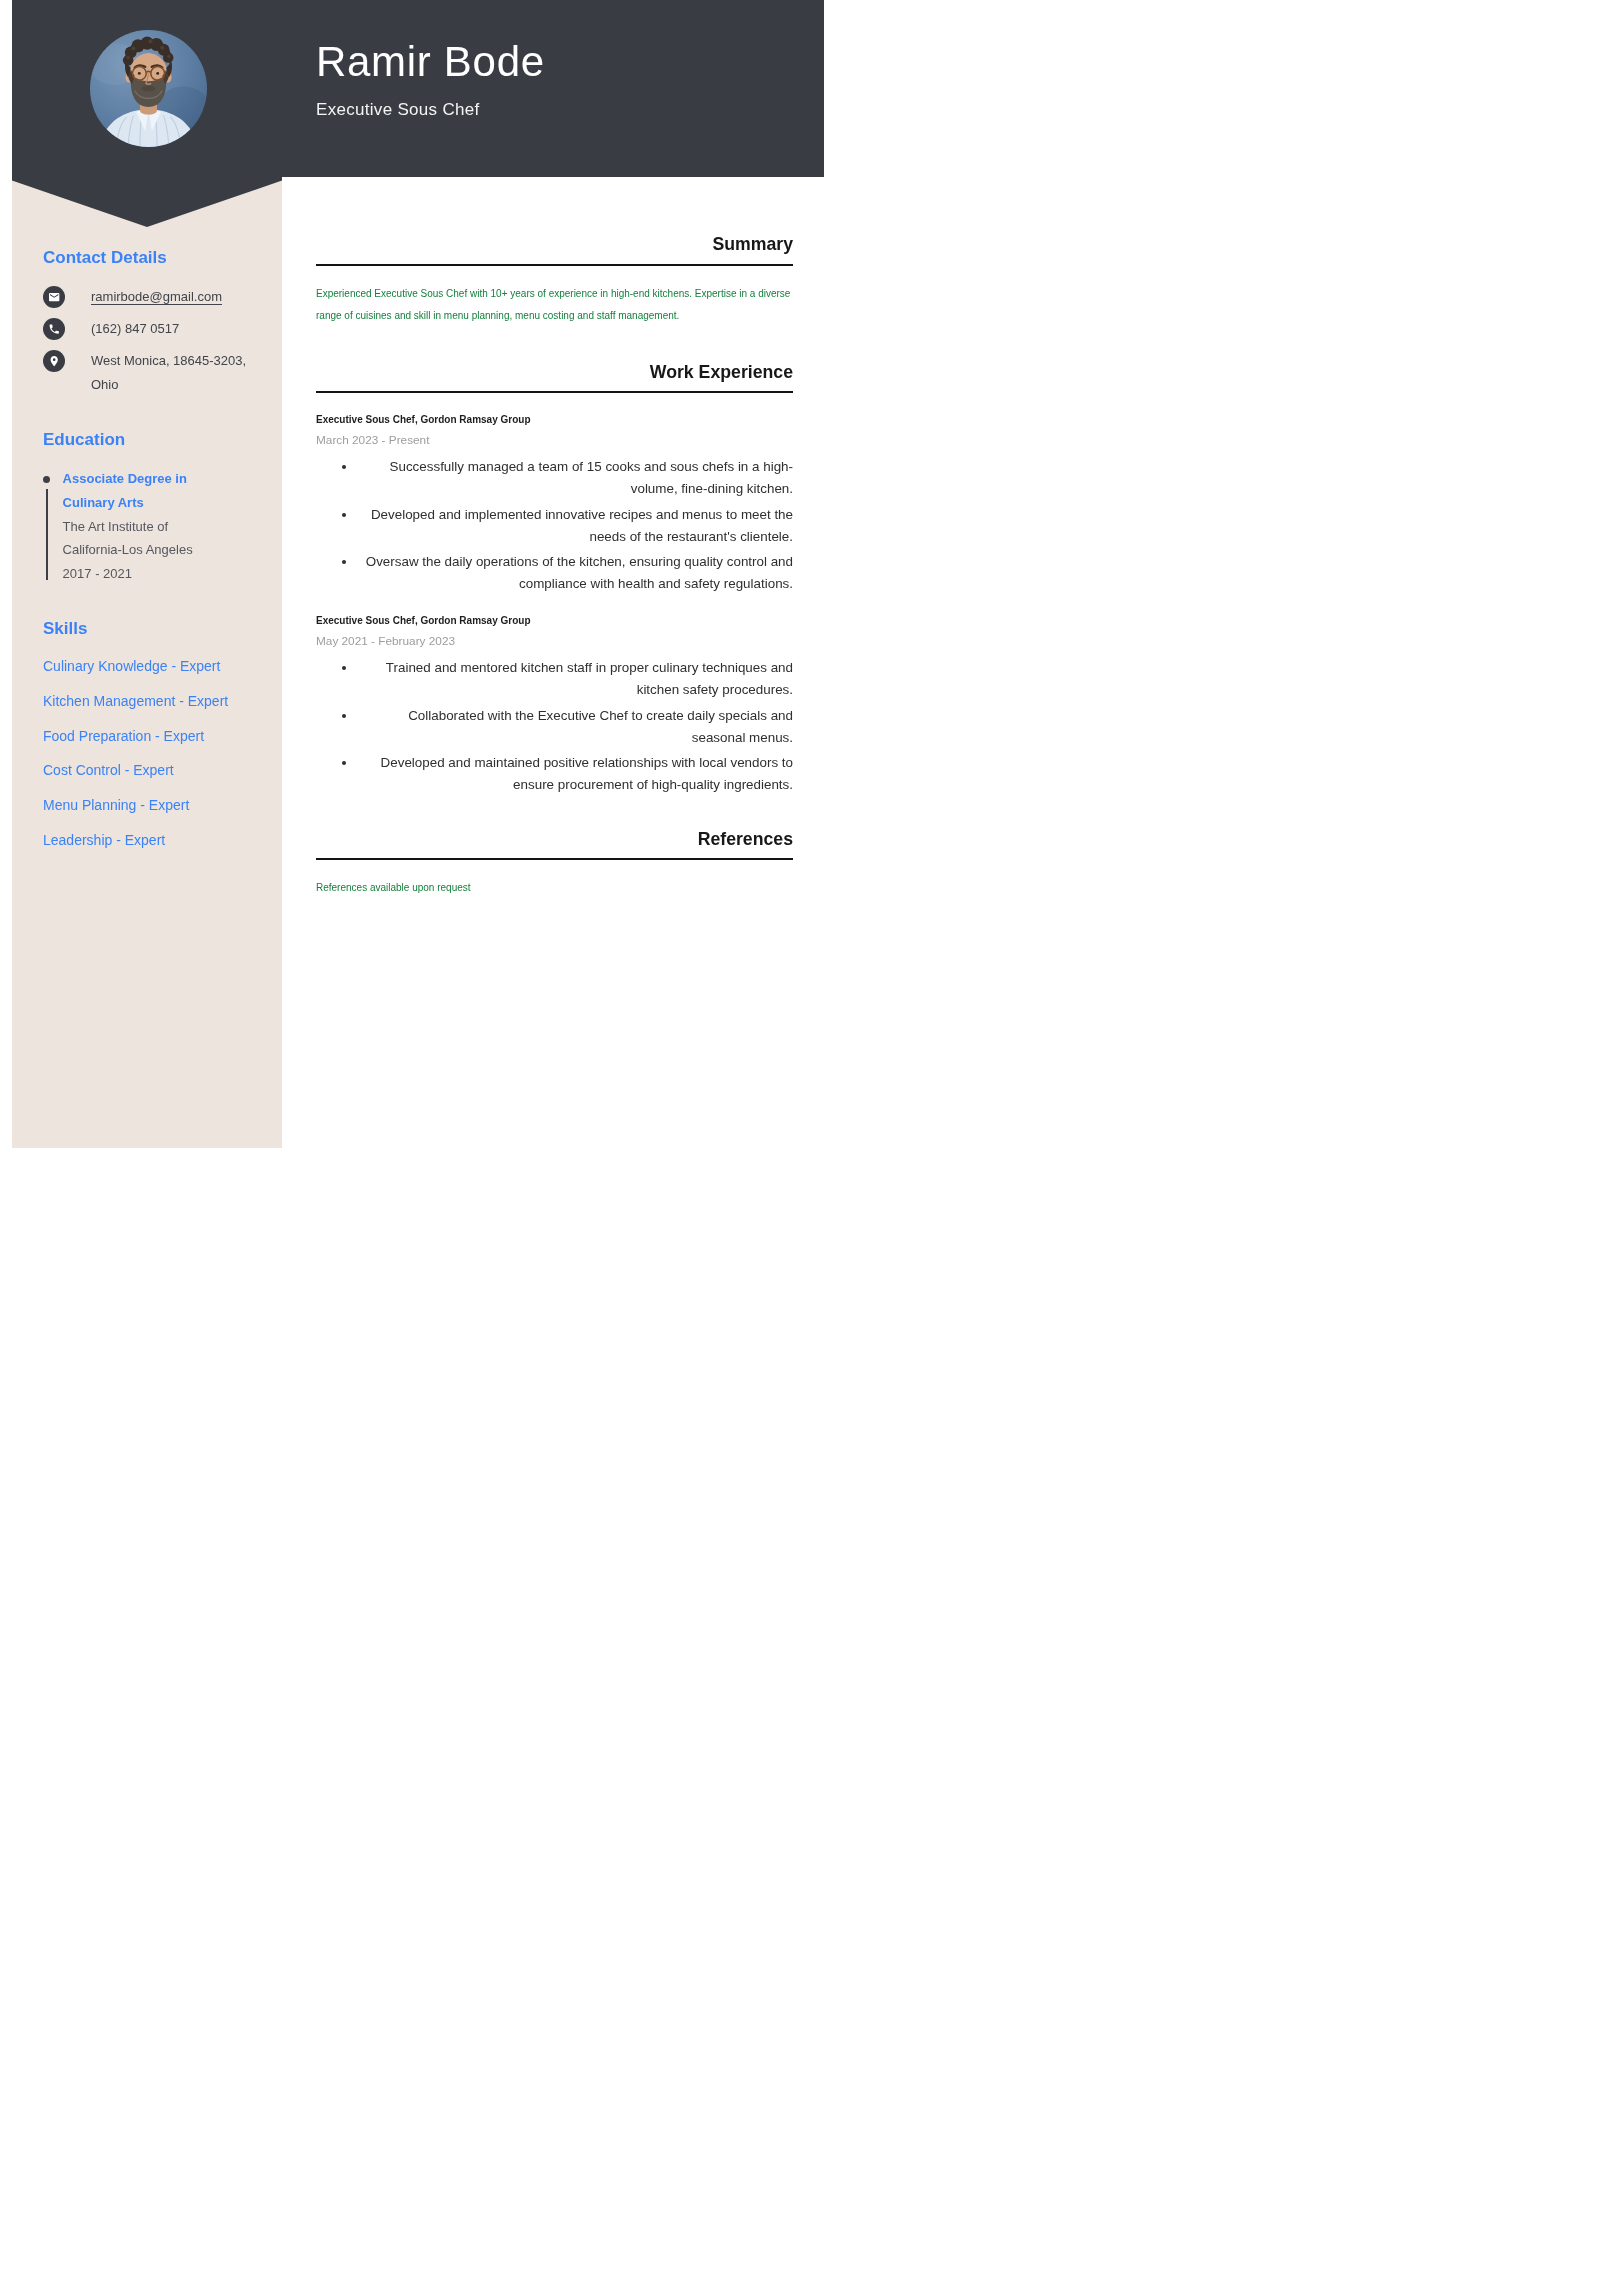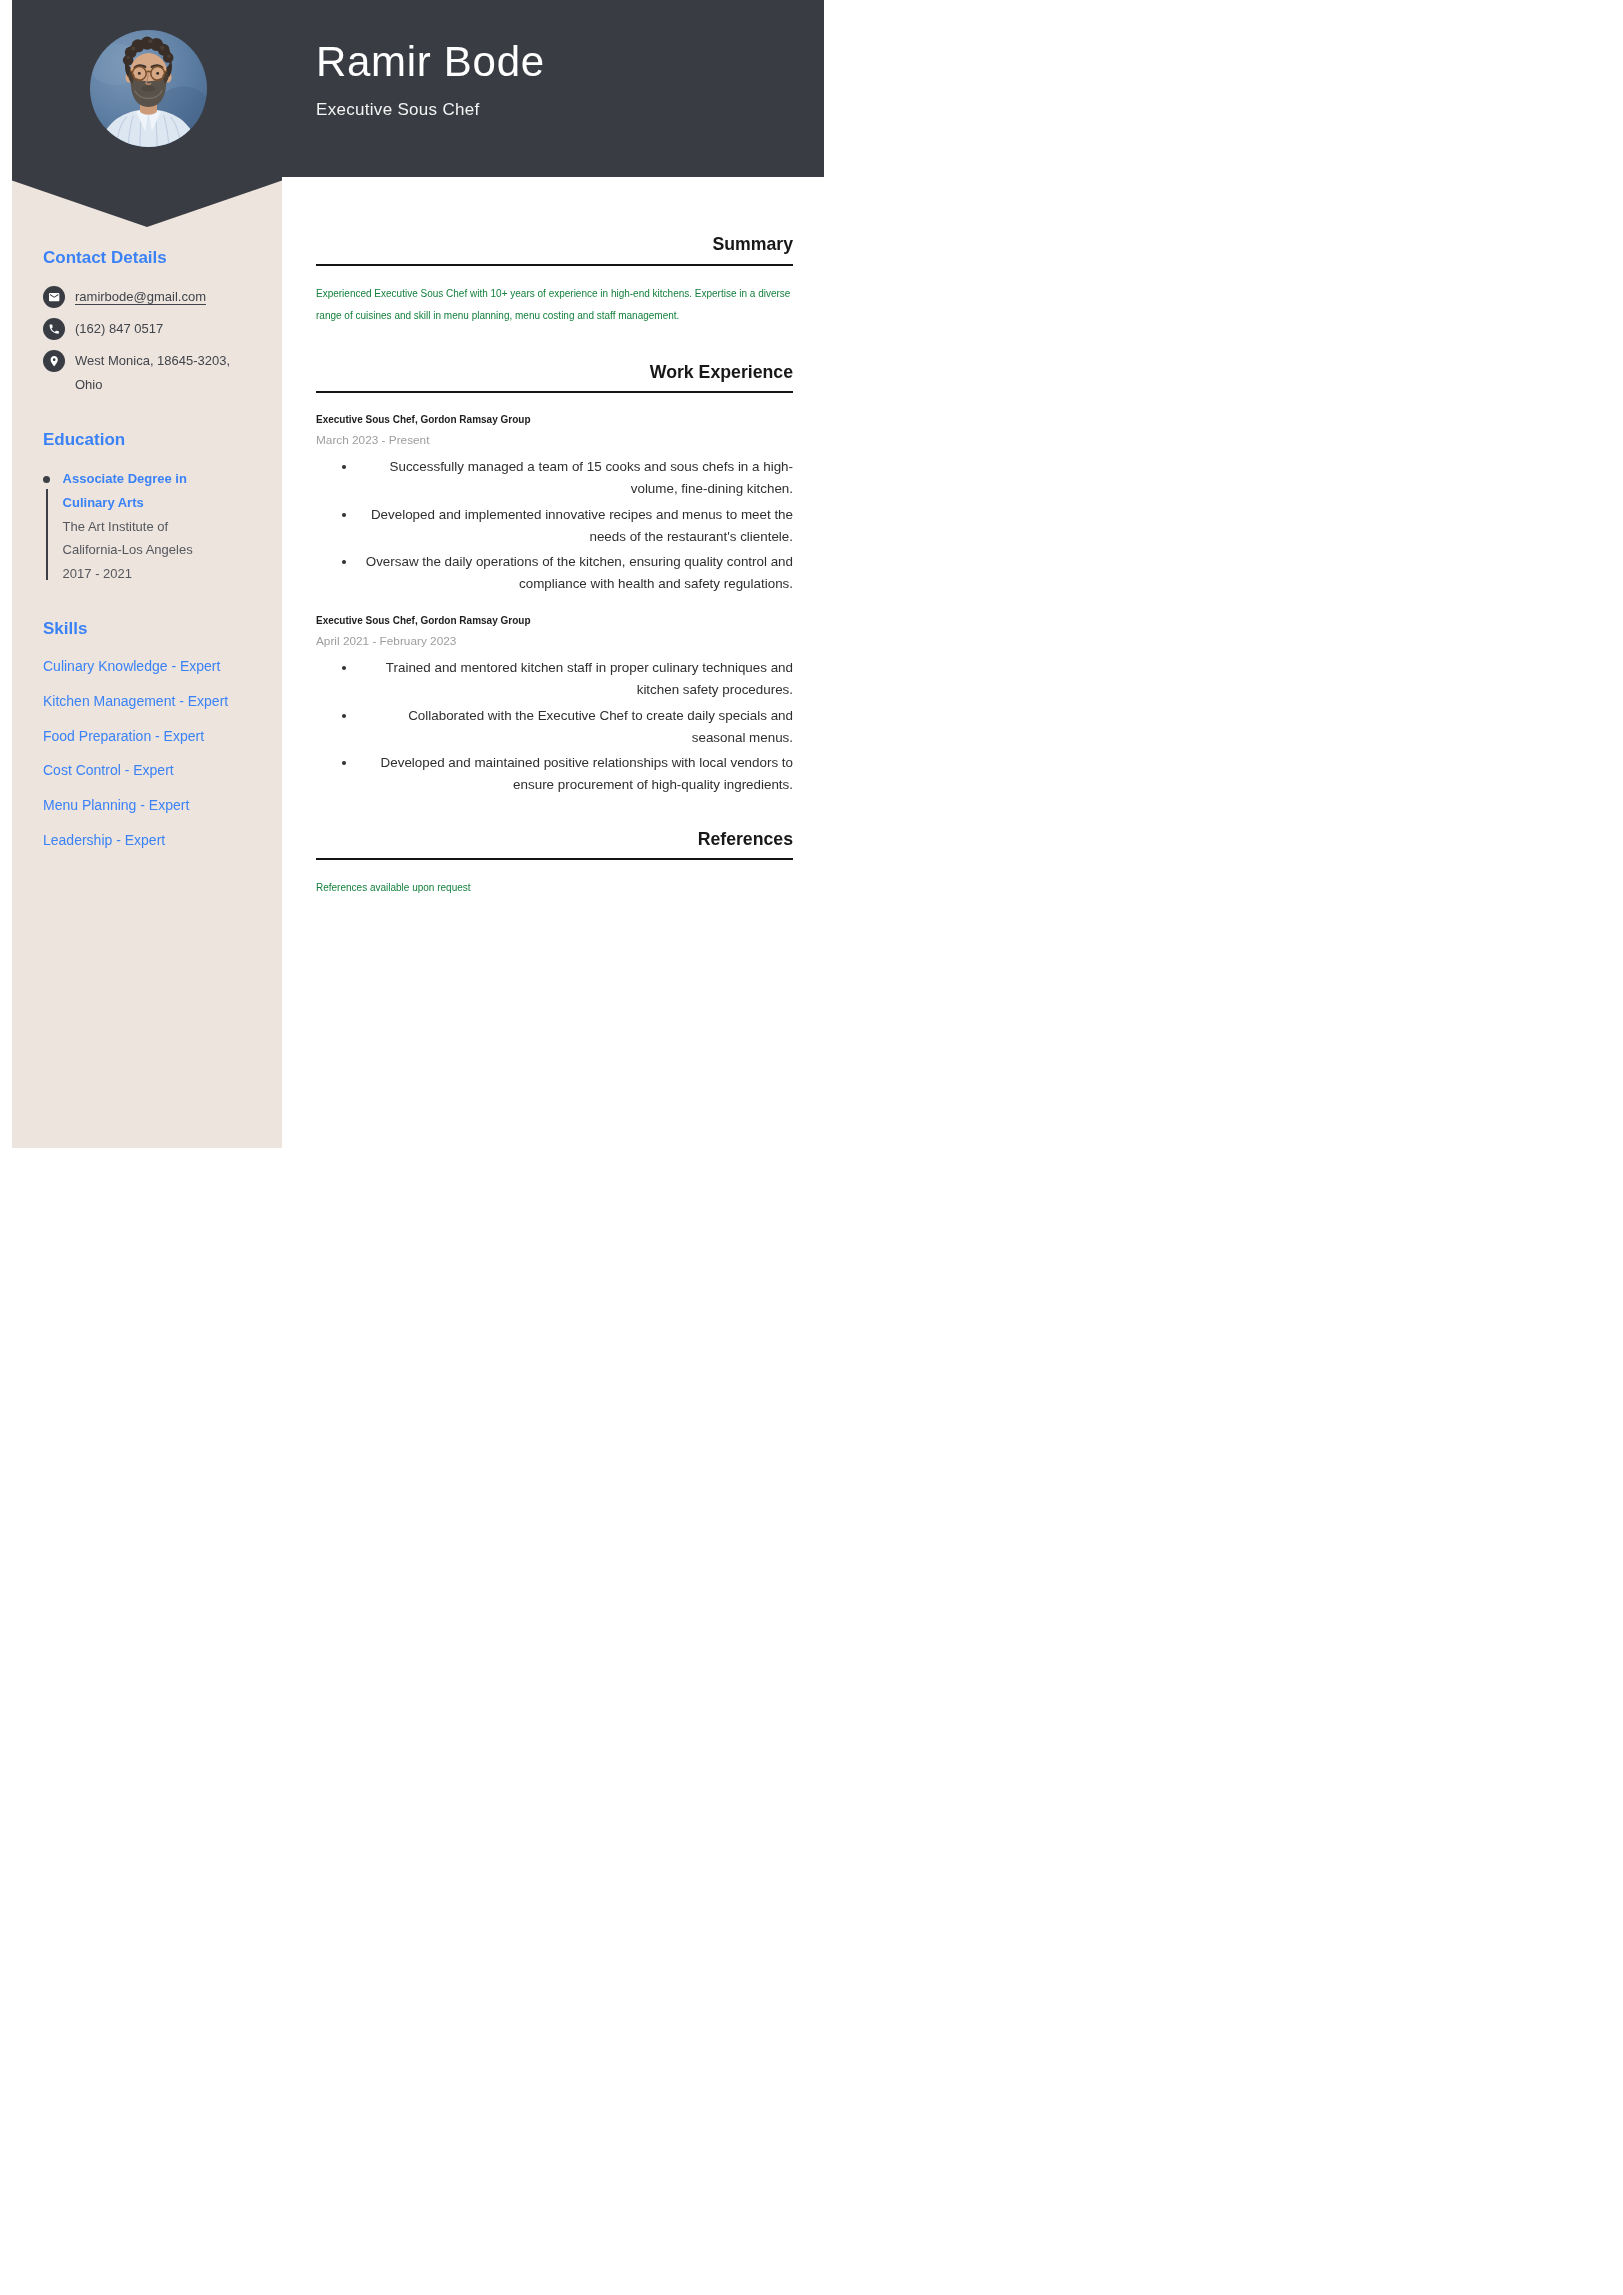--- a/index.html
+++ b/index.html
@@ -27,21 +27,21 @@
   .header-text{position:absolute;left:304px;top:38px;color:#ffffff;}
   .name{font-size:42px;font-weight:300;letter-spacing:0.7px;line-height:48px;}
   .job-heading{margin-top:14.4px;font-size:17px;font-weight:300;letter-spacing:0.3px;color:#f4f4f4;}
   
   .sidebar{
     position:absolute;left:0;top:0;width:270px;height:100%;
     box-sizing:border-box;padding:247px 25px 26px 31px;
     color:#44474e;
   }
   .side-heading{font-size:17px;font-weight:700;color:#3b82f6;margin:0 0 17px 0;line-height:21px;}
-  .contact-item{display:flex;align-items:flex-start;gap:10px;margin-bottom:8.5px;}
+  .contact-item{display:flex;align-items:flex-start;gap:26px;margin-bottom:8.5px;}
   .cicon{
     flex:0 0 auto;width:22px;height:22px;border-radius:50%;background:#393c43;
     display:flex;align-items:center;justify-content:center;margin-top:1.3px;
   }
   .cicon svg{width:12.4px;height:12.4px;fill:#ffffff;}
   .contact-text{font-size:13px;line-height:23.6px;color:#41444b;max-width:160px;}
   .email-link{color:#41444b;text-decoration:underline;text-decoration-thickness:1.3px;text-underline-offset:3.3px;}
   .side-section{margin-top:33px;}
   .edu-entry{position:relative;padding-left:19.6px;font-size:13px;line-height:23.6px;}
   .edu-dot{position:absolute;left:0;top:8.5px;width:7.2px;height:7.2px;border-radius:50%;background:#3c3f46;}
@@ -236,21 +236,21 @@
         <div class="job-dates">March 2023 - Present</div>
         <ul class="job-bullets">
           <li>Successfully managed a team of 15 cooks and sous chefs in a high-volume, fine-dining kitchen.</li>
           <li>Developed and implemented innovative recipes and menus to meet the needs of the restaurant's clientele.</li>
           <li>Oversaw the daily operations of the kitchen, ensuring quality control and compliance with health and safety regulations.</li>
         </ul>
       </div>
 
       <div class="job">
         <div class="job-title">Executive Sous Chef, Gordon Ramsay Group</div>
-        <div class="job-dates">April 2021 - February 2023</div>
+        <div class="job-dates">May 2021 - February 2023</div>
         <ul class="job-bullets">
           <li>Trained and mentored kitchen staff in proper culinary techniques and kitchen safety procedures.</li>
           <li>Collaborated with the Executive Chef to create daily specials and seasonal menus.</li>
           <li>Developed and maintained positive relationships with local vendors to ensure procurement of high-quality ingredients.</li>
         </ul>
       </div>
     </div>
 
     <div class="section section-refs">
       <h2 class="main-heading">References</h2>

